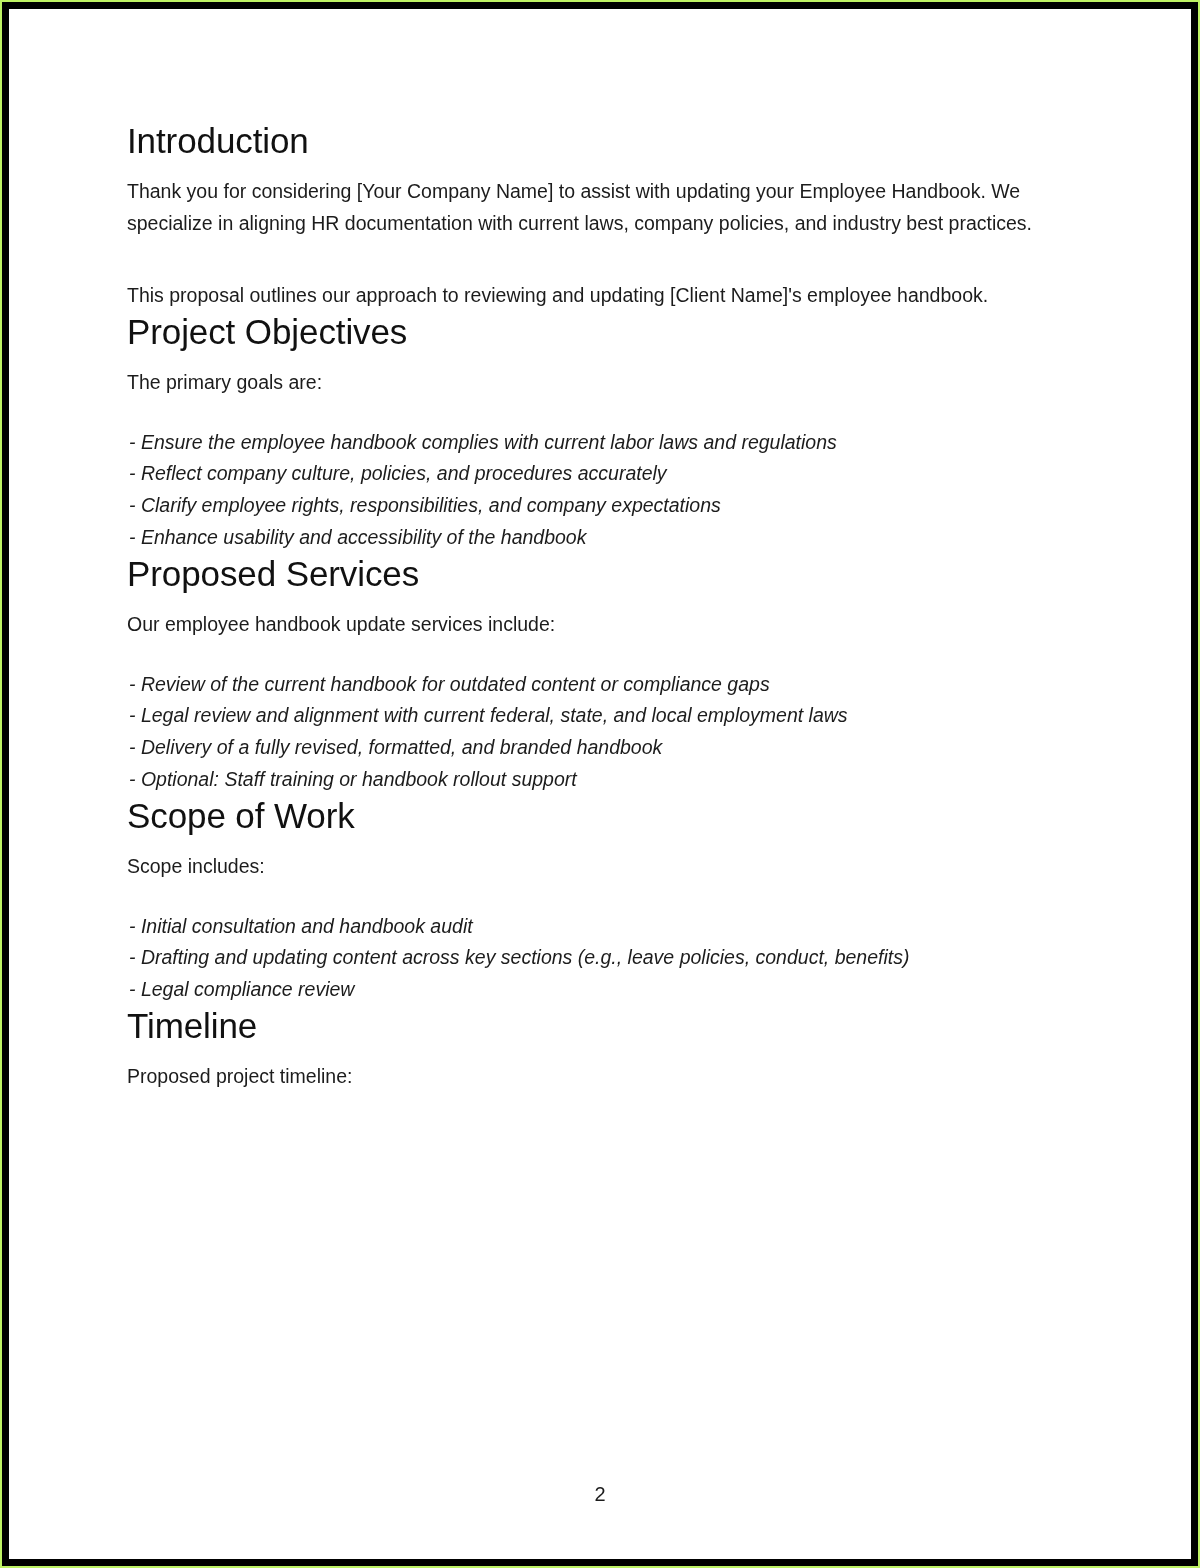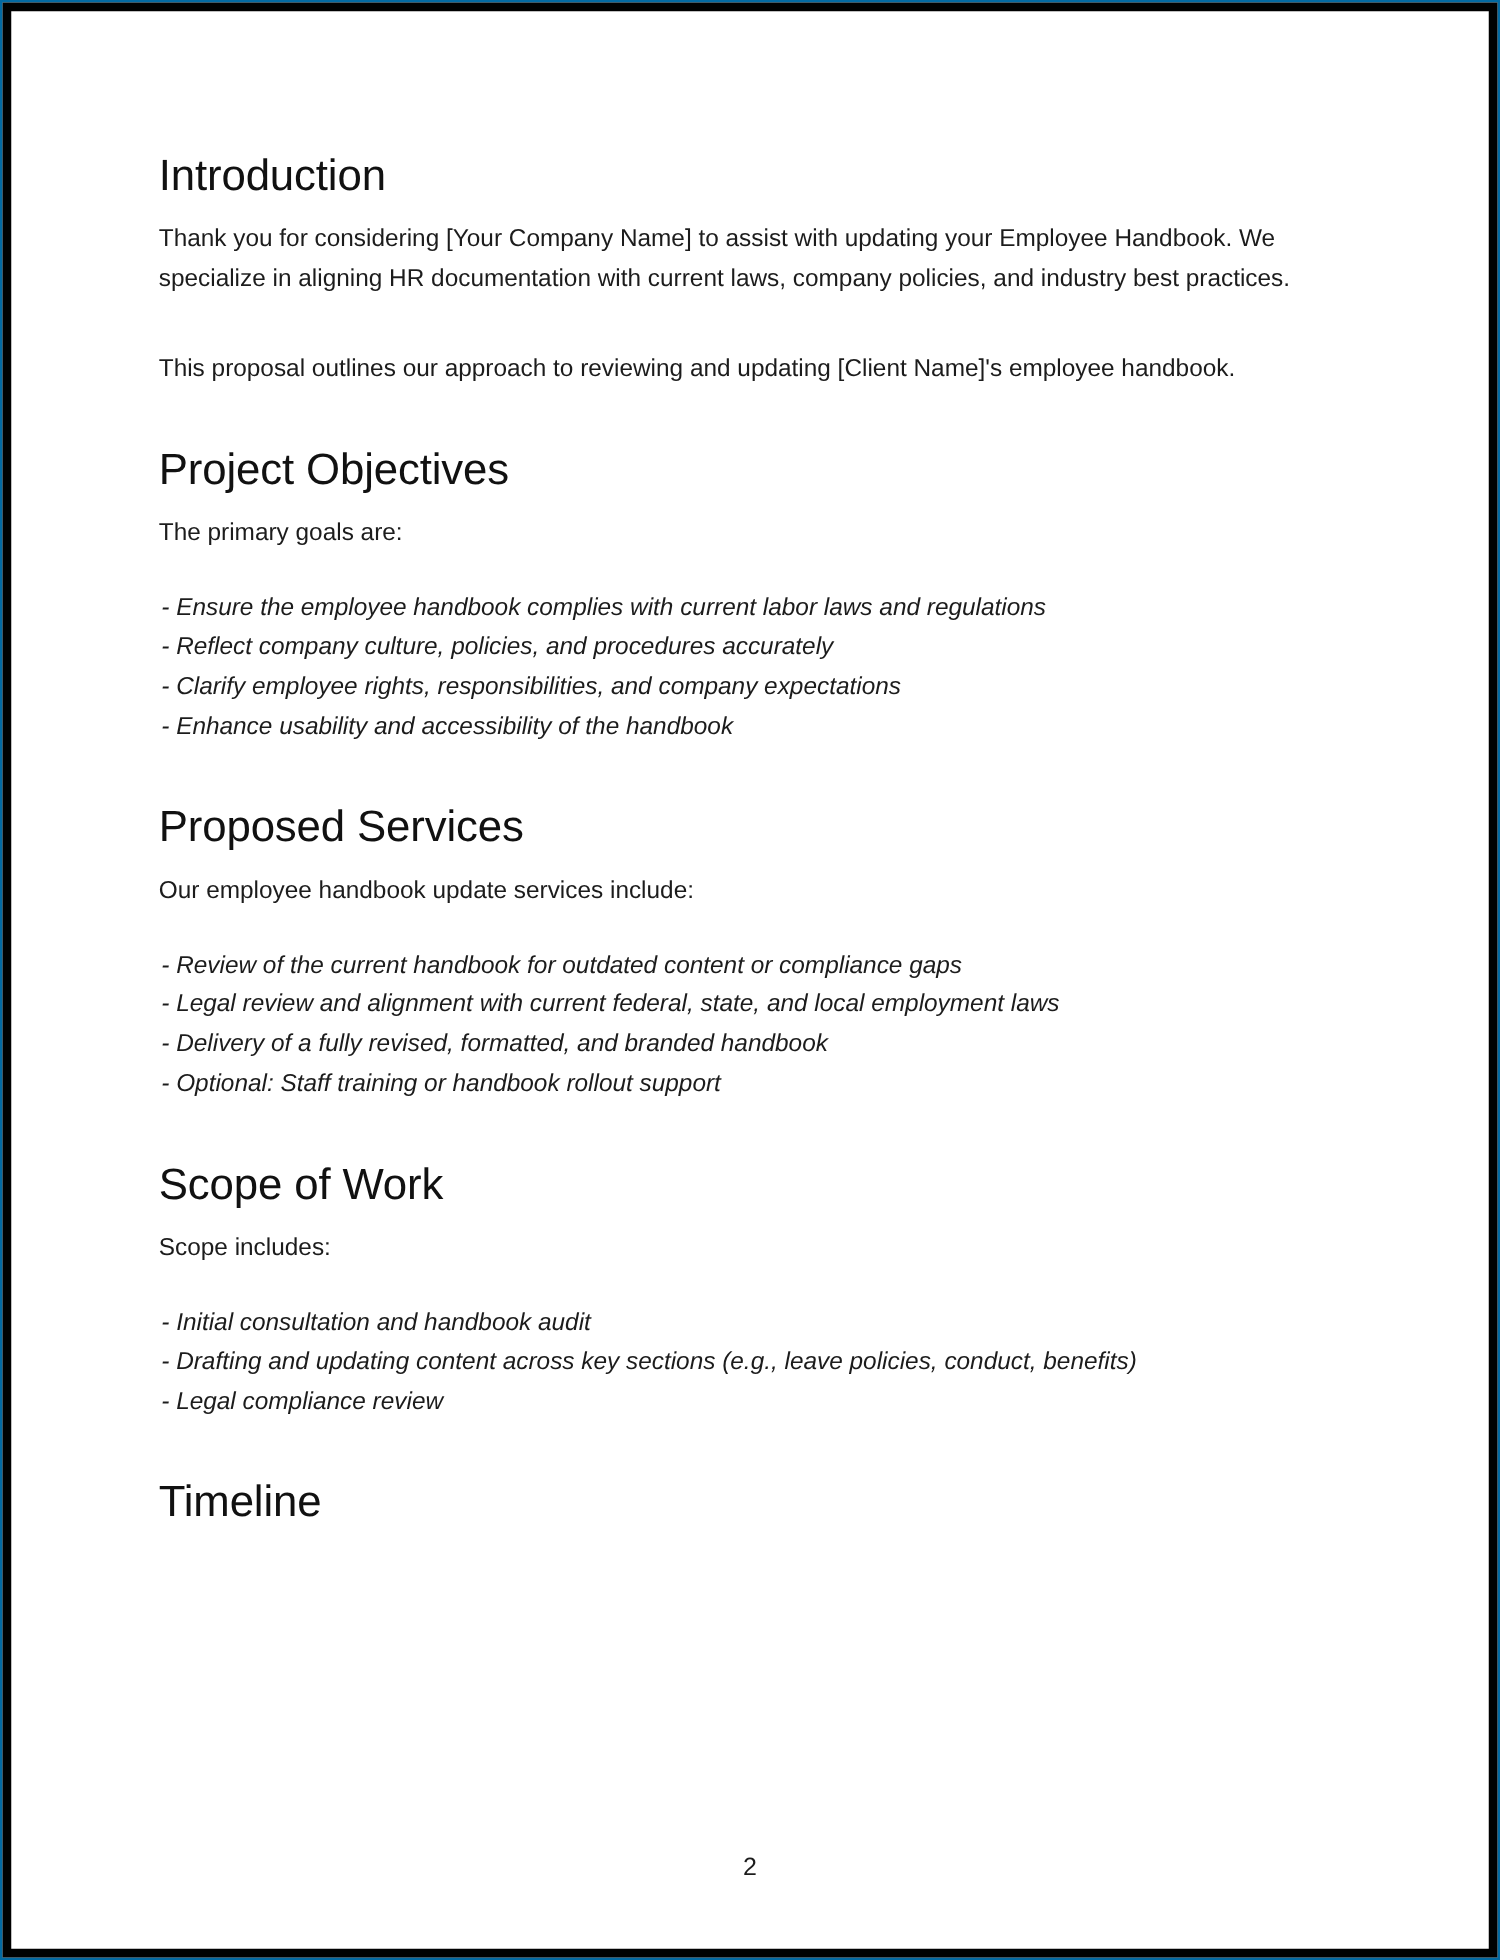--- a/index.html
+++ b/index.html
@@ -6,21 +6,21 @@
   html, body {
     margin: 0;
     padding: 0;
     background: #ffffff;
   }
   .page {
     position: relative;
     width: 1200px;
     height: 1568px;
     box-sizing: border-box;
-    background: #0369a1;
+    background: #bef264;
     padding: 2px;
     overflow: hidden;
   }
   .page-frame {
     position: absolute;
     left: 2px;
     top: 2px;
     right: 2px;
     bottom: 2px;
     border: 7px solid #000000;
@@ -39,21 +39,20 @@
     font-family: "Liberation Sans", "DejaVu Sans", sans-serif;
     font-size: 35px;
     font-weight: 400;
     line-height: 1.12;
     letter-spacing: -0.1px;
     color: #111111;
     margin: 0 0 16px 0;
     padding: 0;
   }
   .section + .section {
-    margin-top: 44px;
   }
   p.body-text {
     font-size: 19.5px;
     font-weight: 400;
     line-height: 1.63;
     color: #1c1c1c;
     margin: 0 0 0 0;
     padding: 0;
   }
   p.body-text + p.body-text {
@@ -127,20 +126,21 @@
         <p class="body-text">Scope includes:</p>
         <ul class="dash-list">
           <li>- Initial consultation and handbook audit</li>
           <li>- Drafting and updating content across key sections (e.g., leave policies, conduct, benefits)</li>
           <li>- Legal compliance review</li>
         </ul>
       </section>
 
       <section class="section">
         <h1 class="section-heading">Timeline</h1>
+        <p class="body-text">Proposed project timeline:</p>
       </section>
 
     </div>
 
     <div class="page-number">2</div>
 
   </div>
 </div>
 
 </body></html>

